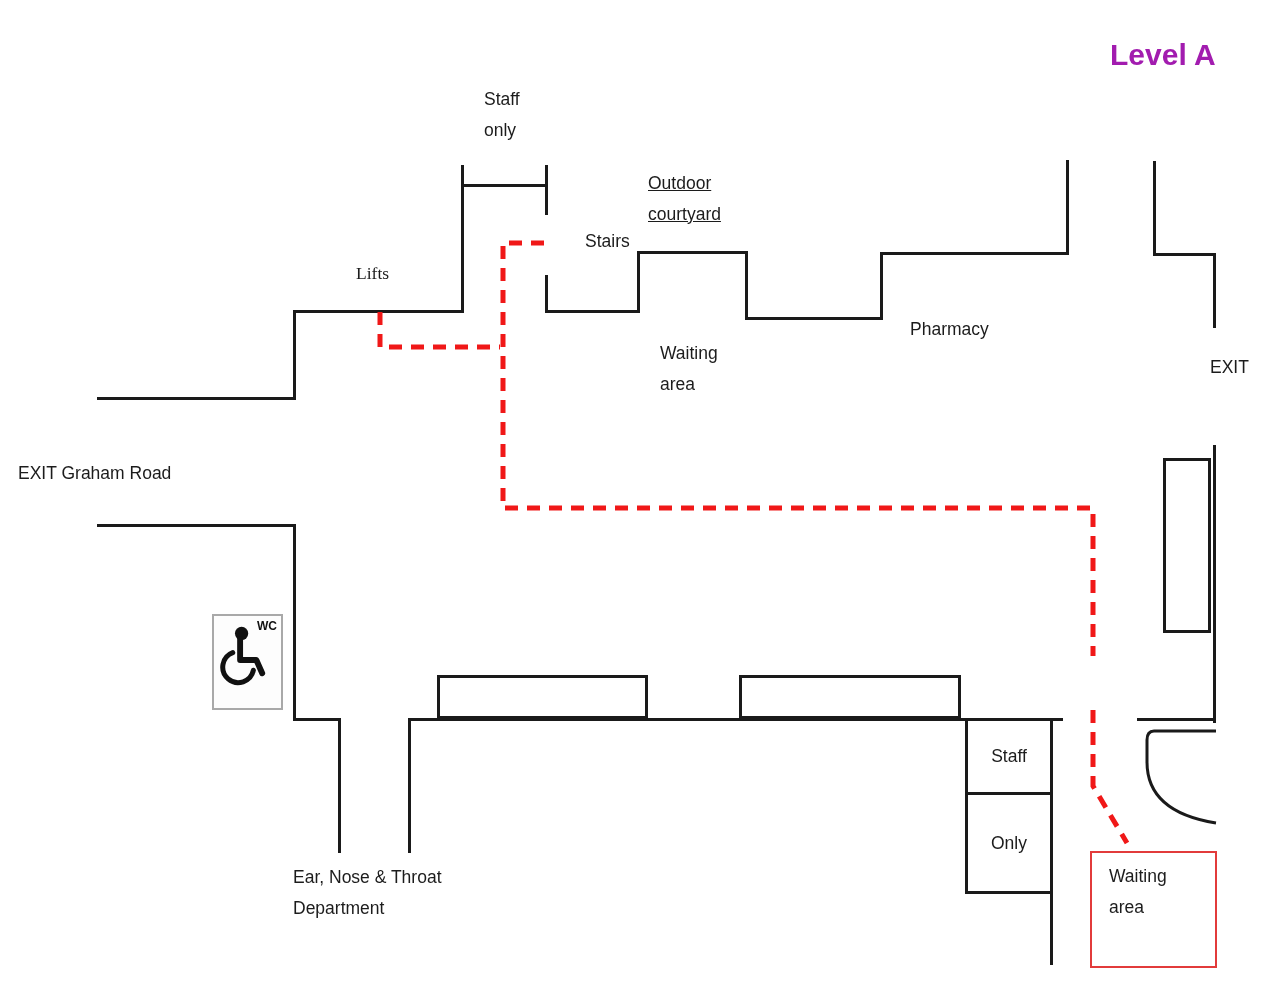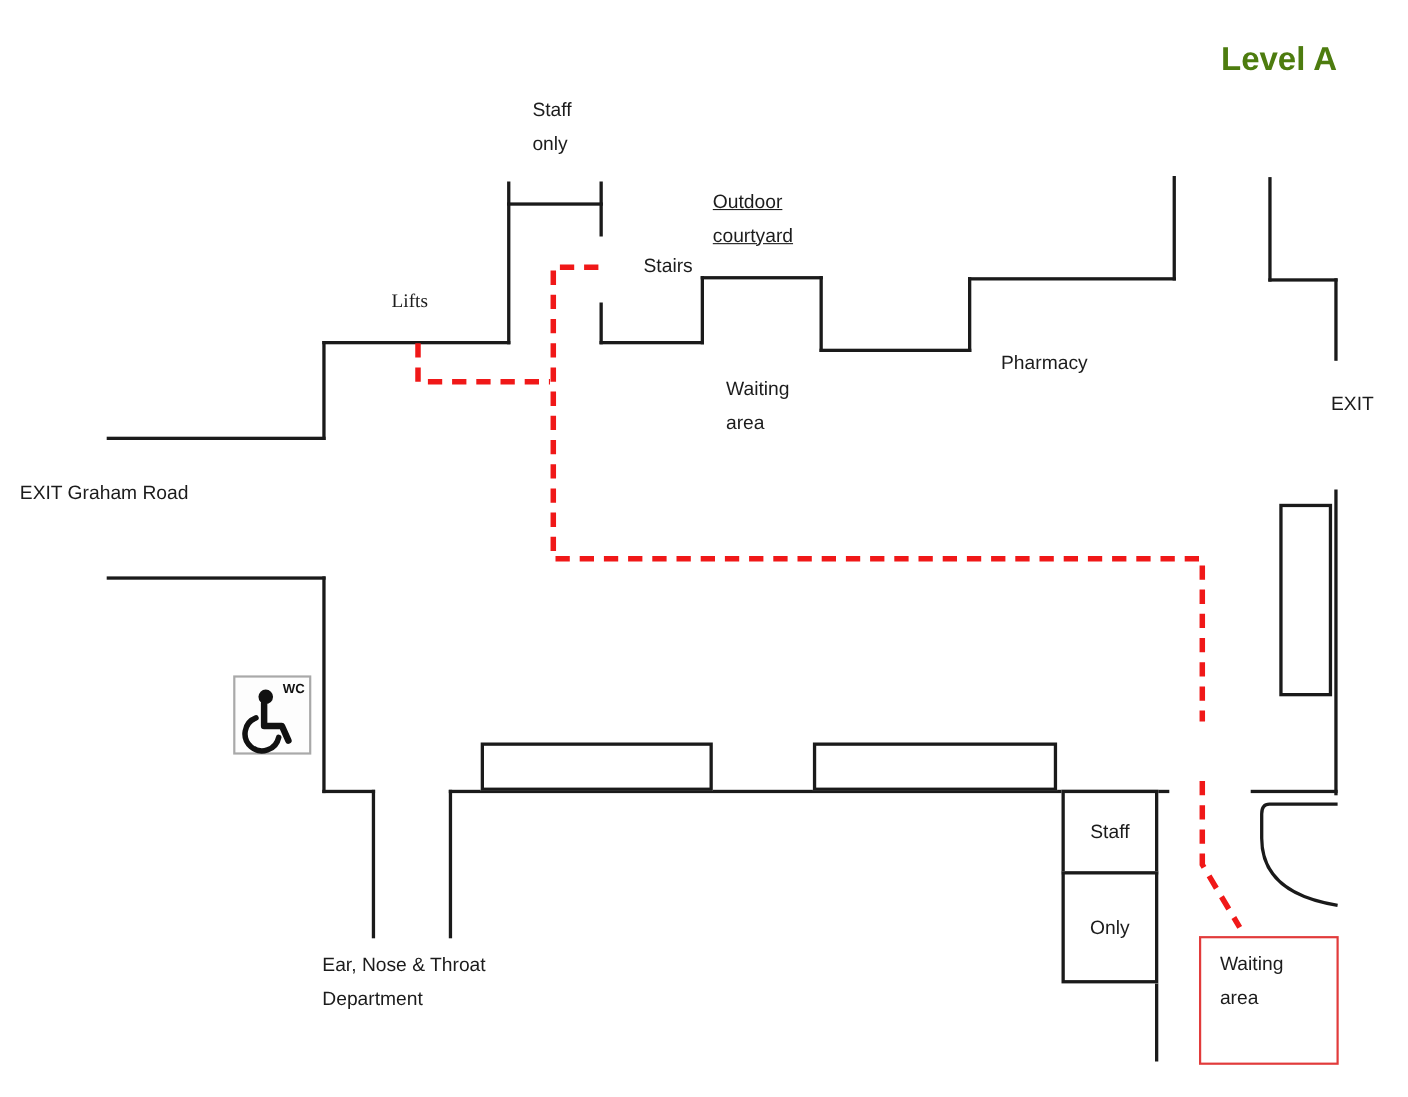--- a/index.html
+++ b/index.html
@@ -14,21 +14,21 @@
                  font-size:15px;font-weight:bold;color:#33323e;letter-spacing:.5px;}
   #waiting-box{position:absolute;left:1090px;top:851px;width:127px;height:117px;box-sizing:border-box;
                border:2px solid #e23b3b;background:#ffffff;}
   #waiting-box .lbl{position:absolute;left:17px;top:8px;}
   .staffroom{position:absolute;border:3px solid #1a1a1a;background:#ffffff;box-sizing:border-box;
              display:flex;align-items:center;justify-content:center;font-size:17.5px;color:#1c1c1c;}
   #staff-room{left:965px;top:718px;width:88px;height:77px;}
   #only-room{left:965px;top:792px;width:88px;height:102px;}
   #right-room{position:absolute;left:1163px;top:458px;width:48px;height:175px;border:3px solid #1a1a1a;
               background:#fff;box-sizing:border-box;}
-  #wc-sign{position:absolute;left:212px;top:614px;width:71px;height:72px;box-sizing:border-box;
+  #wc-sign{position:absolute;left:212px;top:614px;width:71px;height:96px;box-sizing:border-box;
            border:2px solid #a9a9a9;background:#fdfdfd;}
   #wc-sign .wc-text{position:absolute;right:4px;top:3px;font-size:12px;font-weight:bold;color:#111;}
   svg.overlay{position:absolute;left:0;top:0;pointer-events:none;}
 </style>
 </head>
 <body>
 
 <div id="canvas">
 
   <div id="walls-layer">
@@ -70,26 +70,26 @@
       <div class="lbl" style="left: 484px; top: 84px;">Staff
 only</div>
       <div class="lbl" style="left: 557px; top: 226px; margin-left: 28px;">Stairs</div>
       <div class="lbl" style="left: 356px; top: 258px; font-family: Liberation Serif, serif;">Lifts</div>
       <div class="lbl" style="left: 648px; top: 168px; text-decoration: underline;">Outdoor
 courtyard</div>
       <div class="lbl" style="left: 910px; top: 272px; margin-top: 42px;">Pharmacy</div>
       <div class="lbl" style="left: 660px; top: 338px;">Waiting
 area</div>
       <div class="lbl" style="left: 1210px; top: 352px;">EXIT</div>
-      <div class="lbl" style="left: 18px; top: 433px;">EXIT Graham Road</div>
+      <div class="lbl" style="left: 18px; top: 458px;">EXIT Graham Road</div>
       <div class="lbl" style="left: 293px; top: 862px;">Ear, Nose &amp; Throat
 Department</div>
     </div>
 
-  <div id="title" style="color: #4d7c0f;">Level A</div>
+  <div id="title" style="color: #a21caf;">Level A</div>
 
   <div id="right-room"></div>
 
   <div id="staff-room" class="staffroom">
     <span>Staff</span>
   </div>
   <div id="only-room" class="staffroom">
     <span>Only</span>
   </div>
 

